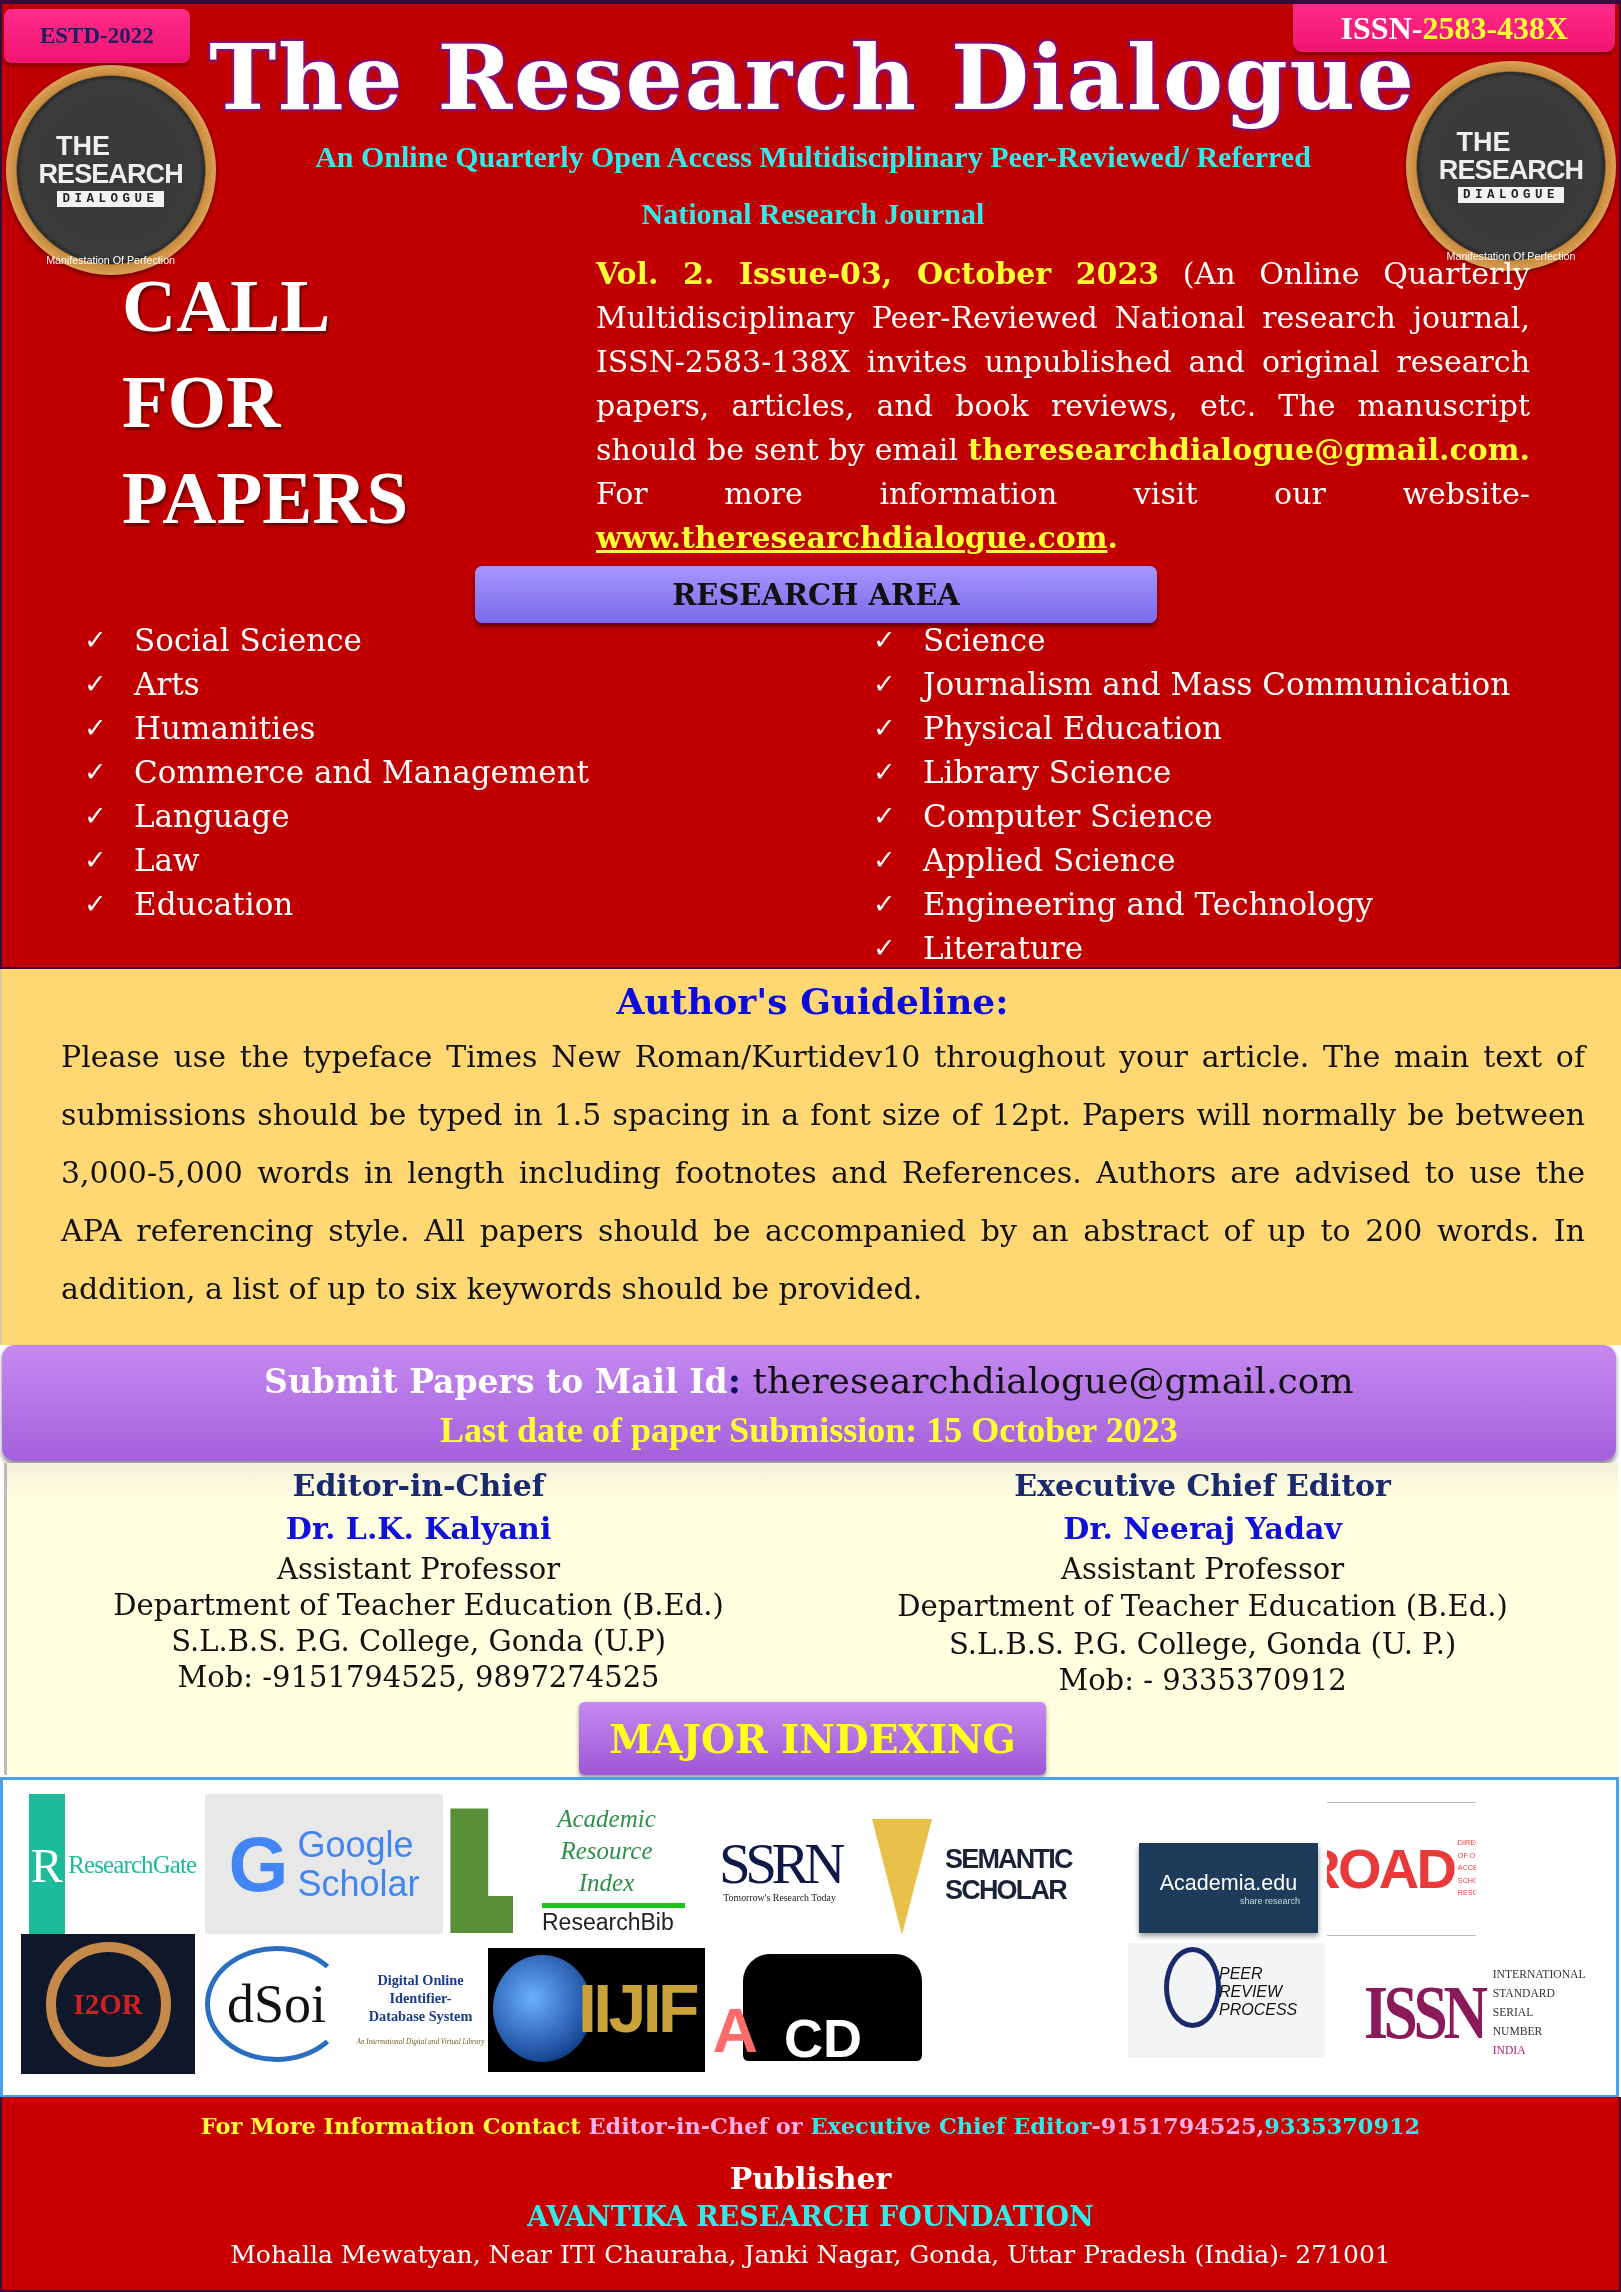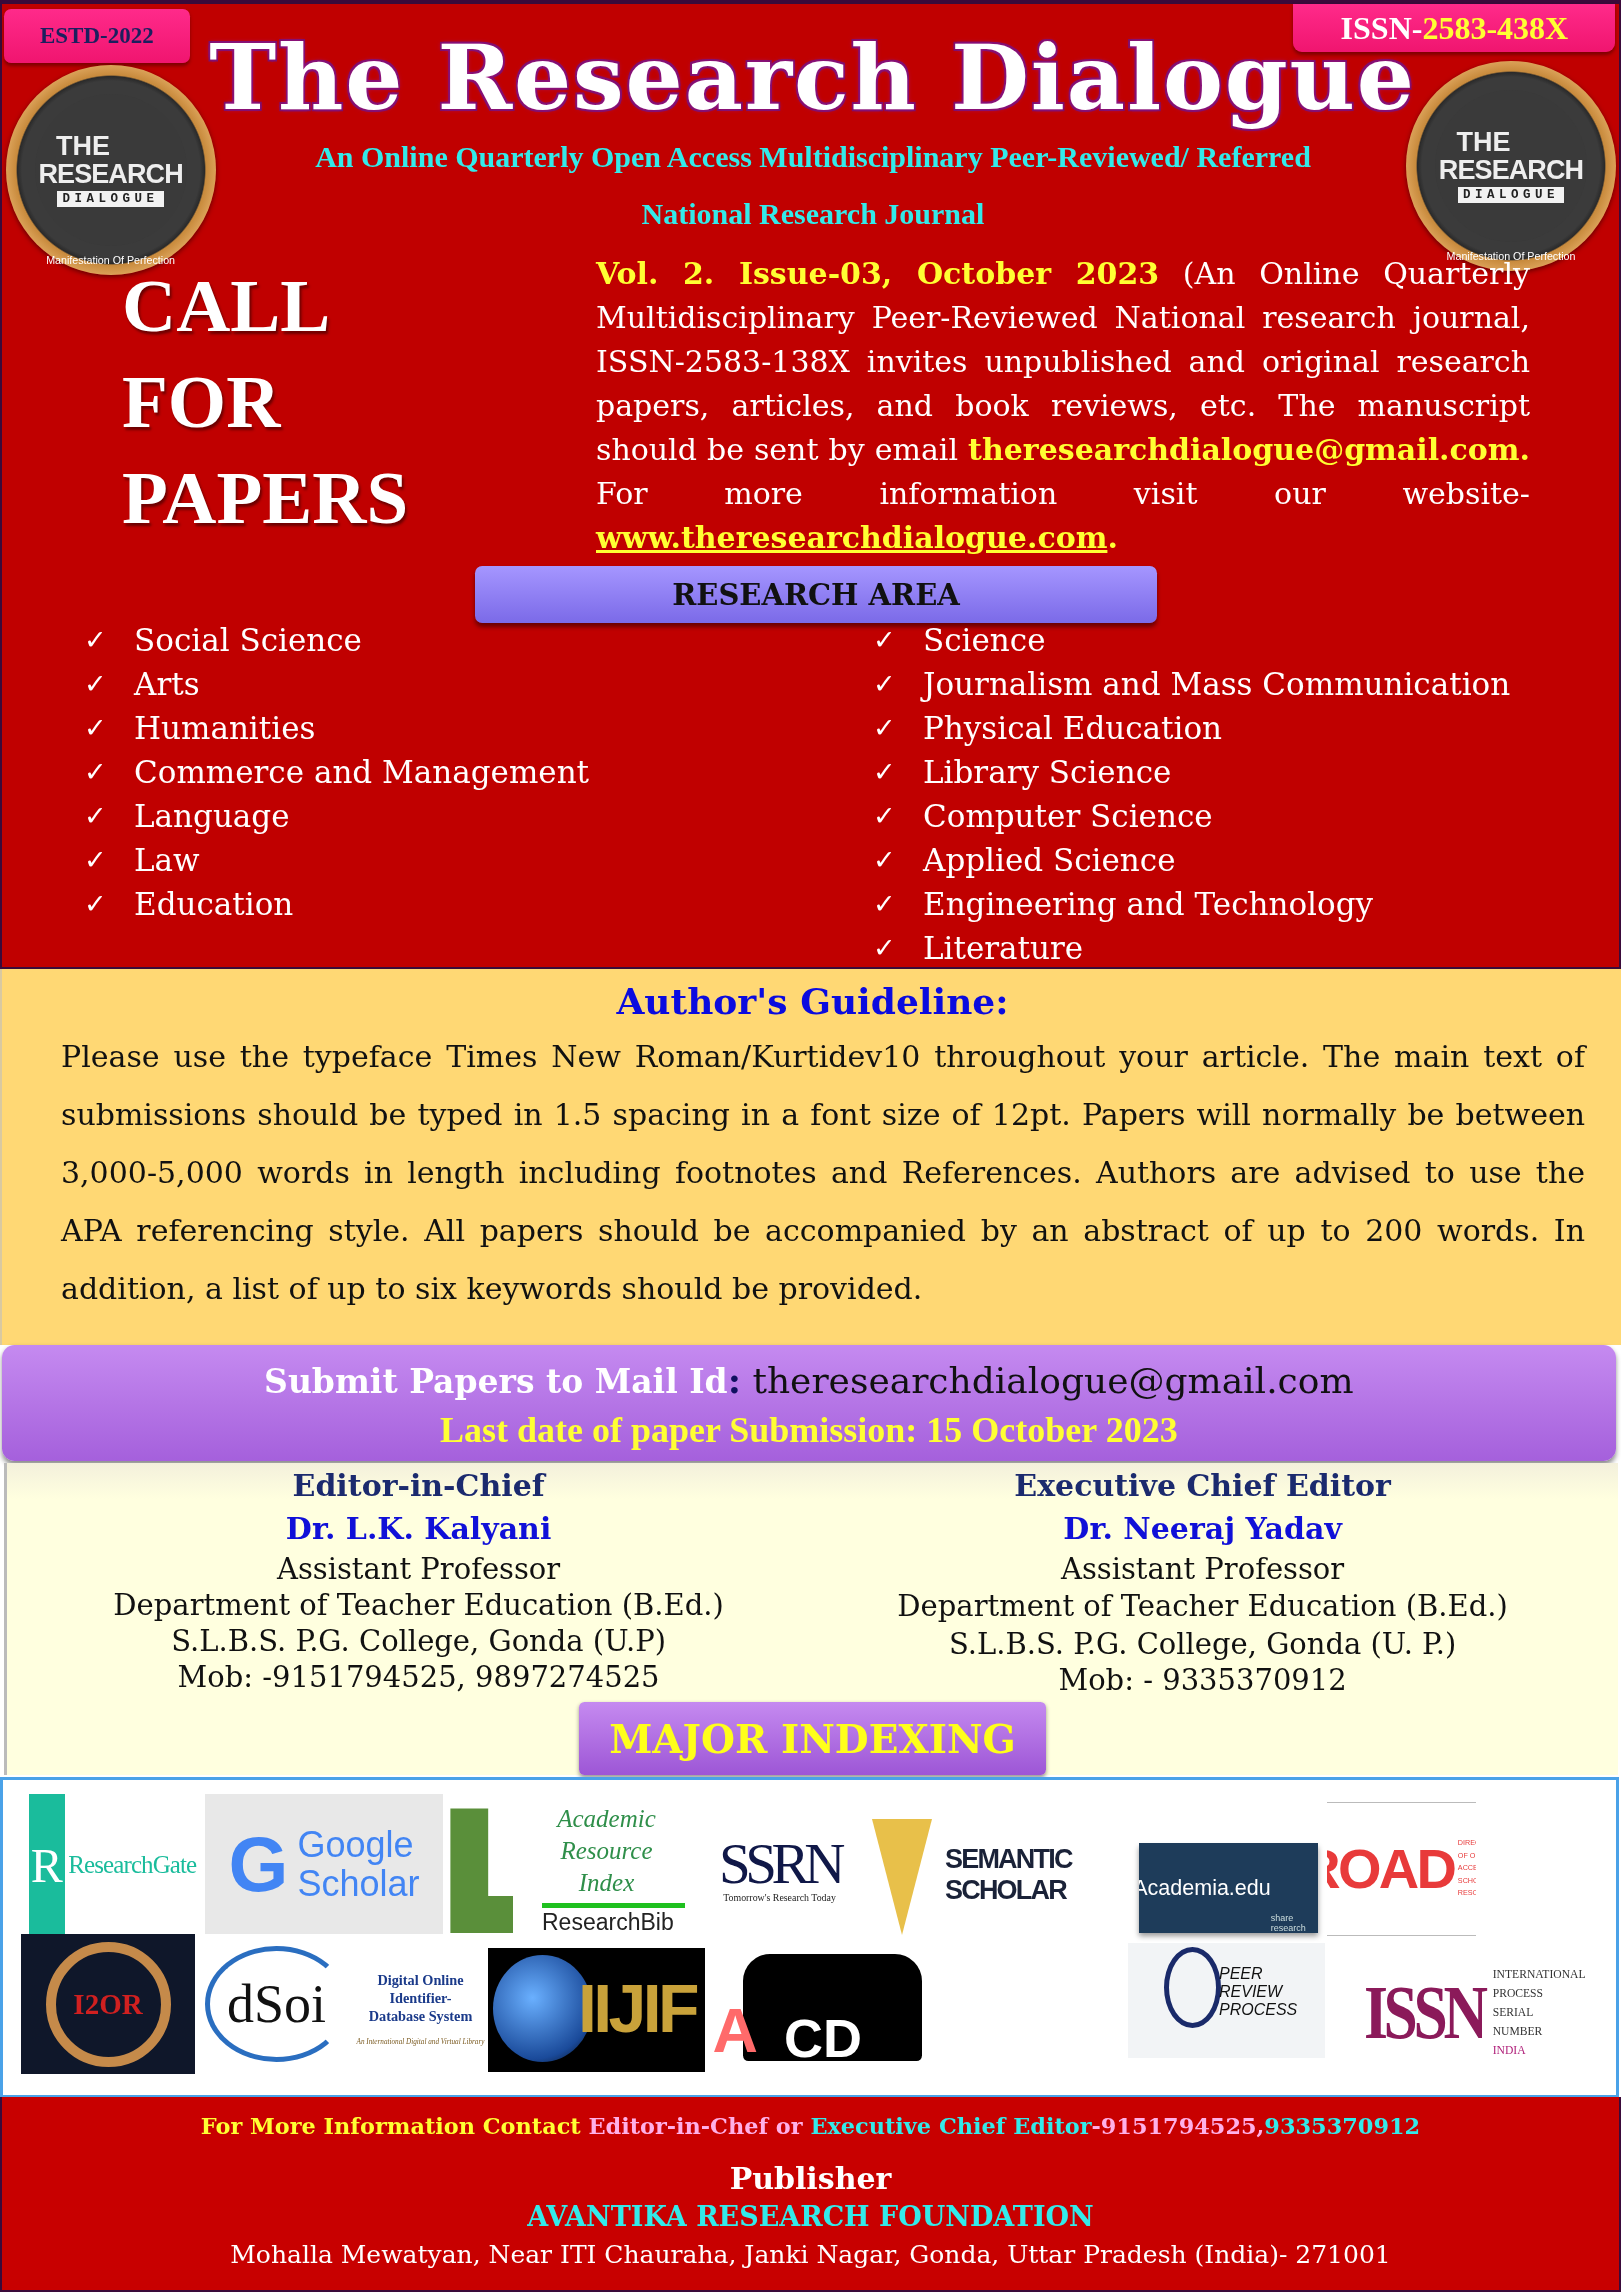--- a/index.html
+++ b/index.html
@@ -78,21 +78,21 @@
   .rb .mark { position: absolute; left: 5.4px; top: 5.4px; width: 63px; height: 125px; background: #5a8f3a; clip-path: polygon(0 0, 60% 0, 60% 70%, 100% 70%, 100% 100%, 0 100%); }
   .rb .ari { position: absolute; left: 90px; top: 0; width: 143px; text-align: center; font-family: "Liberation Serif", serif; font-style: italic; color: #2f8f4a; font-size: 25px; line-height: 32px; }
   .rb .bar { position: absolute; left: 97px; top: 100px; width: 143px; height: 5.4px; background: #1fc11f; }
   .rb .bib { position: absolute; left: 97px; top: 106px; color: #222; font-size: 23px; }
   .ssrn { left: 695px; top: 36px; width: 163px; height: 107px; flex-direction: column; }
   .ssrn .t { font-family: "Liberation Serif", serif; font-size: 57px; color: #101848; letter-spacing: -5.4px; line-height: 56px; }
   .ssrn .s { font-family: "Liberation Serif", serif; font-size: 9.9px; color: #222; }
   .ssrnv { left: 867px; top: 34px; width: 64px; height: 125px; }
   .ssrnv .v { width: 0; height: 0; border-left: 30px solid transparent; border-right: 30px solid transparent; border-top: 116px solid #e8c04a; }
   .sem { left: 942px; top: 63px; width: 184px; height: 63px; font-family: "Liberation Sans", sans-serif; color: #1a2238; font-size: 27px; font-weight: bold; letter-spacing: -1.8px; }
-  .acad { left: 1136px; top: 63px; width: 179px; height: 90px; background: #1e3c5a; color: #fff; font-size: 21.5px; box-shadow: 0 3.6px 5.4px rgba(0,0,0,0.4); flex-direction: row; }
+  .acad { left: 1136px; top: 63px; width: 179px; height: 90px; background: #1e3c5a; color: #fff; font-size: 21.5px; box-shadow: 0 3.6px 5.4px rgba(0,0,0,0.4); flex-direction: column; }
   .acad .s { font-size: 9px; color: #cdd; align-self: flex-end; margin-right: 18px; }
   .road { left: 1324px; top: 21.5px; width: 149px; height: 134px; background: #fff; border-top: 0.9px solid #bbb; border-bottom: 0.9px solid #bbb; }
   .road .t { font-family: "Liberation Sans", sans-serif; font-weight: bold; font-size: 56px; color: #e83a3a; letter-spacing: -2.7px; }
   .road .s { font-size: 7.2px; color: #e83a3a; line-height: 12.5px; margin-left: 3.6px; width: 45px; }
   
   .i2or { left: 18px; top: 154px; width: 174px; height: 140px; background: #0f172a; }
   .i2or .ring { width: 125px; height: 125px; border-radius: 50%; border: 10.7px solid #c58a4a; display: flex; align-items: center; justify-content: center; color: #d02020; font-family: "Liberation Serif", serif; font-weight: bold; font-size: 29px; }
   .idsoi { left: 199px; top: 161px; width: 149px; height: 125px; }
   .idsoi .ring { width: 143px; height: 116px; border-radius: 50%; border: 5.4px solid #2a6ec0; border-right-color: transparent; display: flex; align-items: center; justify-content: center; font-family: "Liberation Serif", serif; font-size: 54px; color: #111; }
   .doitxt { left: 351px; top: 179px; width: 133px; height: 99px; flex-direction: column; text-align: center; }
@@ -322,21 +322,21 @@
     <div class="cd">CD</div>
   </div>
   <div class="lg peer">
     <div class="glass"></div>
     <div class="t">PEER REVIEW PROCESS</div>
   </div>
   <div class="lg issnl">
     <div class="t">ISSN</div>
     <div class="s">
       <div>INTERNATIONAL</div>
-      <div>PROCESS</div>
+      <div>STANDARD</div>
       <div>SERIAL</div>
       <div>NUMBER</div>
       <div class="in">INDIA</div>
     </div>
   </div>
 </div>
 
 <div class="footer">
   <div class="contact"><span class="y">For More Information Contact </span><span class="p">Editor-in-Chef or </span><span class="c">Executive Chief Editor</span><span class="p">-</span><span class="p">9151794525,</span><span class="c">9335370912</span></div>
   <div class="pub">Publisher</div>

